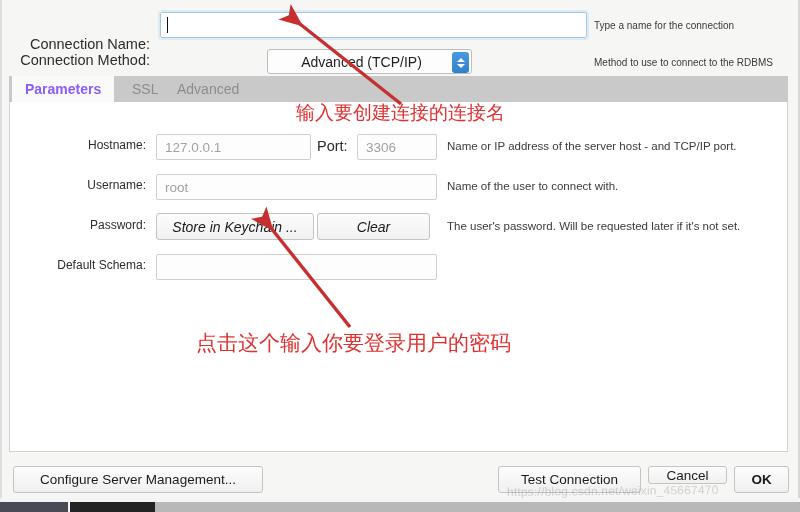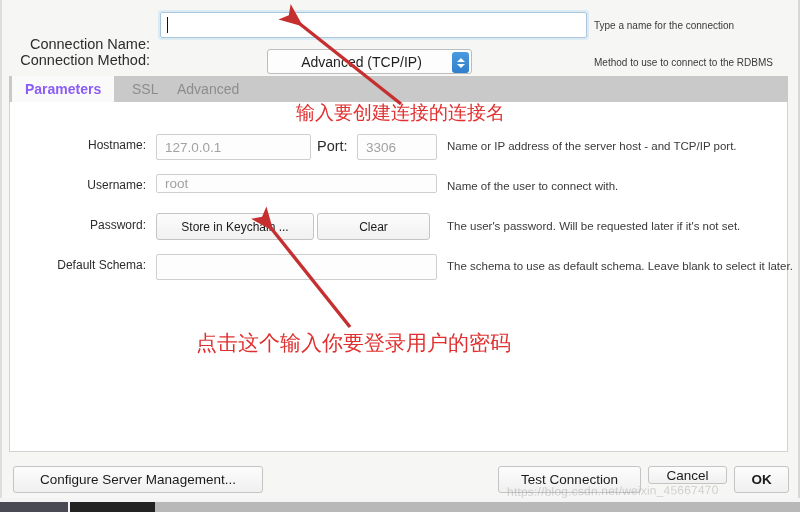--- a/index.html
+++ b/index.html
@@ -173,26 +173,27 @@
     padding: 0 8px;
     display: flex;
     align-items: center;
   }
   .btn {
     position: absolute;
     box-sizing: border-box;
     background: linear-gradient(#fcfcfc, #f1f1f1);
     border: 1px solid #c4c4c4;
     border-radius: 3px;
-    font-size: 12px;
+    font-size: 14px;
     color: #1b1b1b;
     display: flex;
     align-items: center;
     justify-content: center;
     cursor: default;
+    font-style: italic;
   }
   .fhelp {
     position: absolute;
     font-size: 11.5px;
     color: #3a3a3a;
     white-space: nowrap;
   }
 
   
   #row-hostname { top: 30px; height: 30px; }
@@ -201,21 +202,21 @@
   #port-label {
     position: absolute; left: 307px; top: 6px;
     font-size: 14.5px; color: #2c2c2c;
   }
   #port-input { left: 347px; top: 2px; width: 80px; height: 26px; }
   #hostname-help { left: 437px; top: 8px; }
 
   
   #row-username { top: 70px; height: 30px; }
   #username-label { top: 6px; }
-  #username-input { left: 146px; top: 2px; width: 281px; height: 19px; }
+  #username-input { left: 146px; top: 2px; width: 281px; height: 26px; }
   #username-help { left: 437px; top: 8px; }
 
   
   #row-password { top: 110px; height: 30px; }
   #password-label { top: 6px; }
   #store-keychain-btn { left: 146px; top: 1px; width: 158px; height: 27px; }
   #clear-btn { left: 307px; top: 1px; width: 113px; height: 27px; }
   #password-help { left: 437px; top: 8px; }
 
   
@@ -352,21 +353,20 @@
       <div class="frow" id="row-password">
         <div class="flabel" id="password-label">Password:</div>
         <div class="btn" id="store-keychain-btn">Store in Keychain ...</div>
         <div class="btn" id="clear-btn">Clear</div>
         <div class="fhelp" id="password-help">The user's password. Will be requested later if it's not set.</div>
       </div>
 
       <div class="frow" id="row-schema">
         <div class="flabel" id="schema-label">Default Schema:</div>
         <div class="fld" id="schema-input"></div>
-        <div class="fhelp" id="schema-help">The schema to use as default schema. Leave blank to select it later.</div>
       </div>
 
     </div>
 
     <div id="bottombar">
       <div class="bbtn" id="configure-server-btn">Configure Server Management...</div>
       <div class="bbtn" id="test-connection-btn">Test Connection</div>
       <div class="bbtn" id="cancel-btn">Cancel</div>
       <div class="bbtn" id="ok-btn">OK</div>
     </div>

